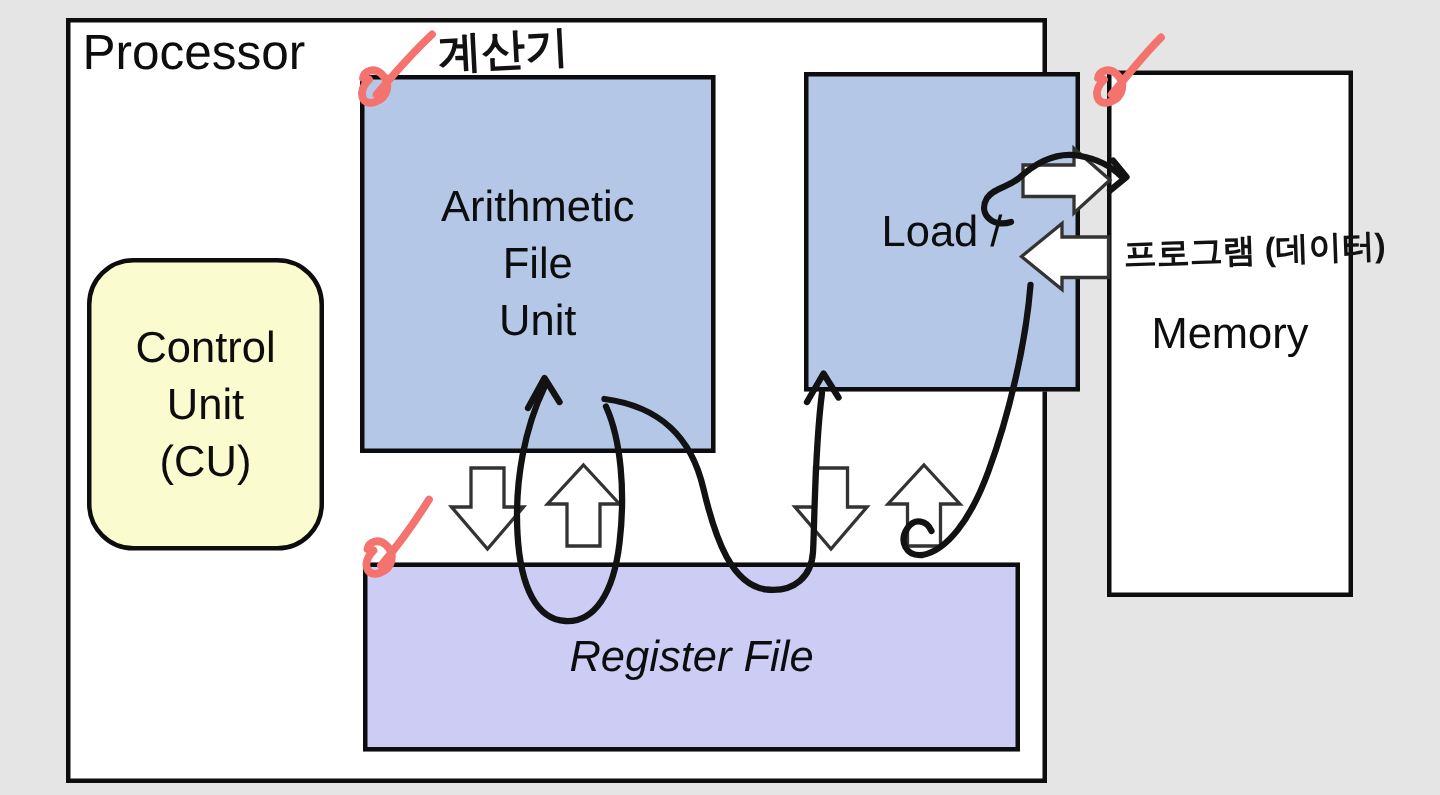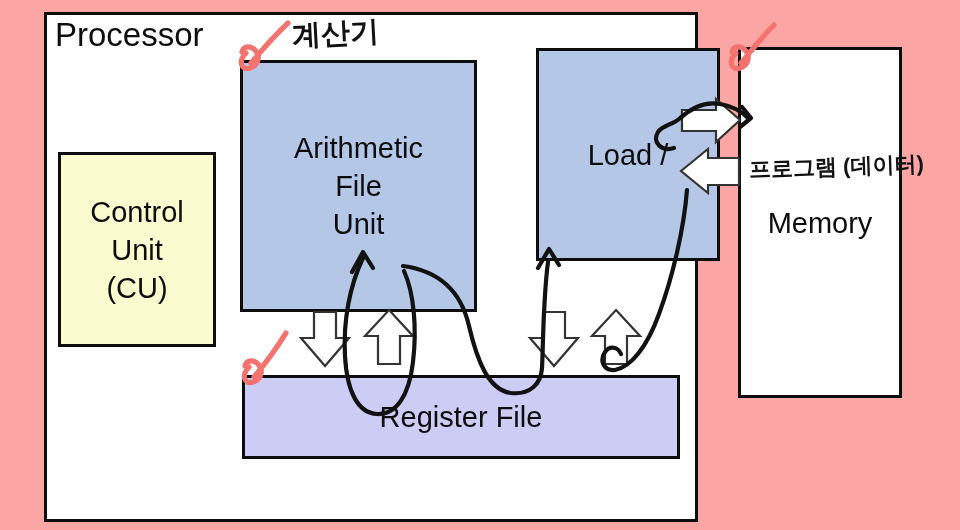--- a/index.html
+++ b/index.html
@@ -1,33 +1,33 @@
 <!DOCTYPE html>
 <html><head>
 <meta charset="utf-8">
 <style>
   html,body { margin:0; padding:0; background:#ffffff; }
   .canvas {
-    position:relative; width:960px; height:530px; background:#fca5a5;
+    position:relative; width:960px; height:530px; background:#e5e5e5;
     font-family:"Liberation Sans", sans-serif; overflow:hidden; color:#0d0d0d;
   }
   .box {
     position:absolute; box-sizing:border-box; border:3px solid #0d0d0d;
     display:flex; flex-direction:column; align-items:center; justify-content:center;
     text-align:center;
   }
   .box .line { font-size:29px; line-height:38px; white-space:nowrap; }
   .processor { left:44px; top:12px; width:654px; height:510px; background:#ffffff; }
   .processor-title {
     position:absolute; left:55px; top:16px; font-size:33px; line-height:38px;
   }
-  .cu      { left:58px;  top:152px; width:158px; height:195px; background:#fbfbd0; }
-  .alu     { left:240px; top:50px;  width:237px; height:252px; background:#b4c7e7;margin-top:10px; }
+  .cu      { left:58px;  top:172px; width:158px; height:195px; background:#fbfbd0;border-radius:31px; }
+  .alu     { left:240px; top:50px;  width:237px; height:252px; background:#b4c7e7; }
   .lsu     { left:496px; top:48px;  width:184px; height:213px; background:#b4c7e7;margin-left:40px; }
-  .regfile { left:242px; top:375px; width:438px; height:84px; background:#ccccf5; }
+  .regfile { left:242px; top:375px; width:438px; height:126px; background:#ccccf5;font-style:italic; }
   .memory  { left:738px; top:47px;  width:164px; height:351px; background:#ffffff; }
   .overlay { position:absolute; left:0; top:0; width:960px; height:530px; pointer-events:none; }
   .block-arrow { fill:#ffffff; stroke:#333333; stroke-width:2.2; stroke-linejoin:miter; }
   .ink  { fill:none; stroke:#121212; stroke-width:4.2; stroke-linecap:round; stroke-linejoin:round; }
   .mark { fill:none; stroke:#f4736e; stroke-width:5.2; stroke-linecap:round; stroke-linejoin:round; }
   .hand-note {
     position:absolute; font-weight:700; color:#121212; white-space:nowrap;
     font-family:"Liberation Sans", sans-serif;
   }
   .note-calculator { left:292px; top:14px; font-size:29px; transform:rotate(-3deg); }

